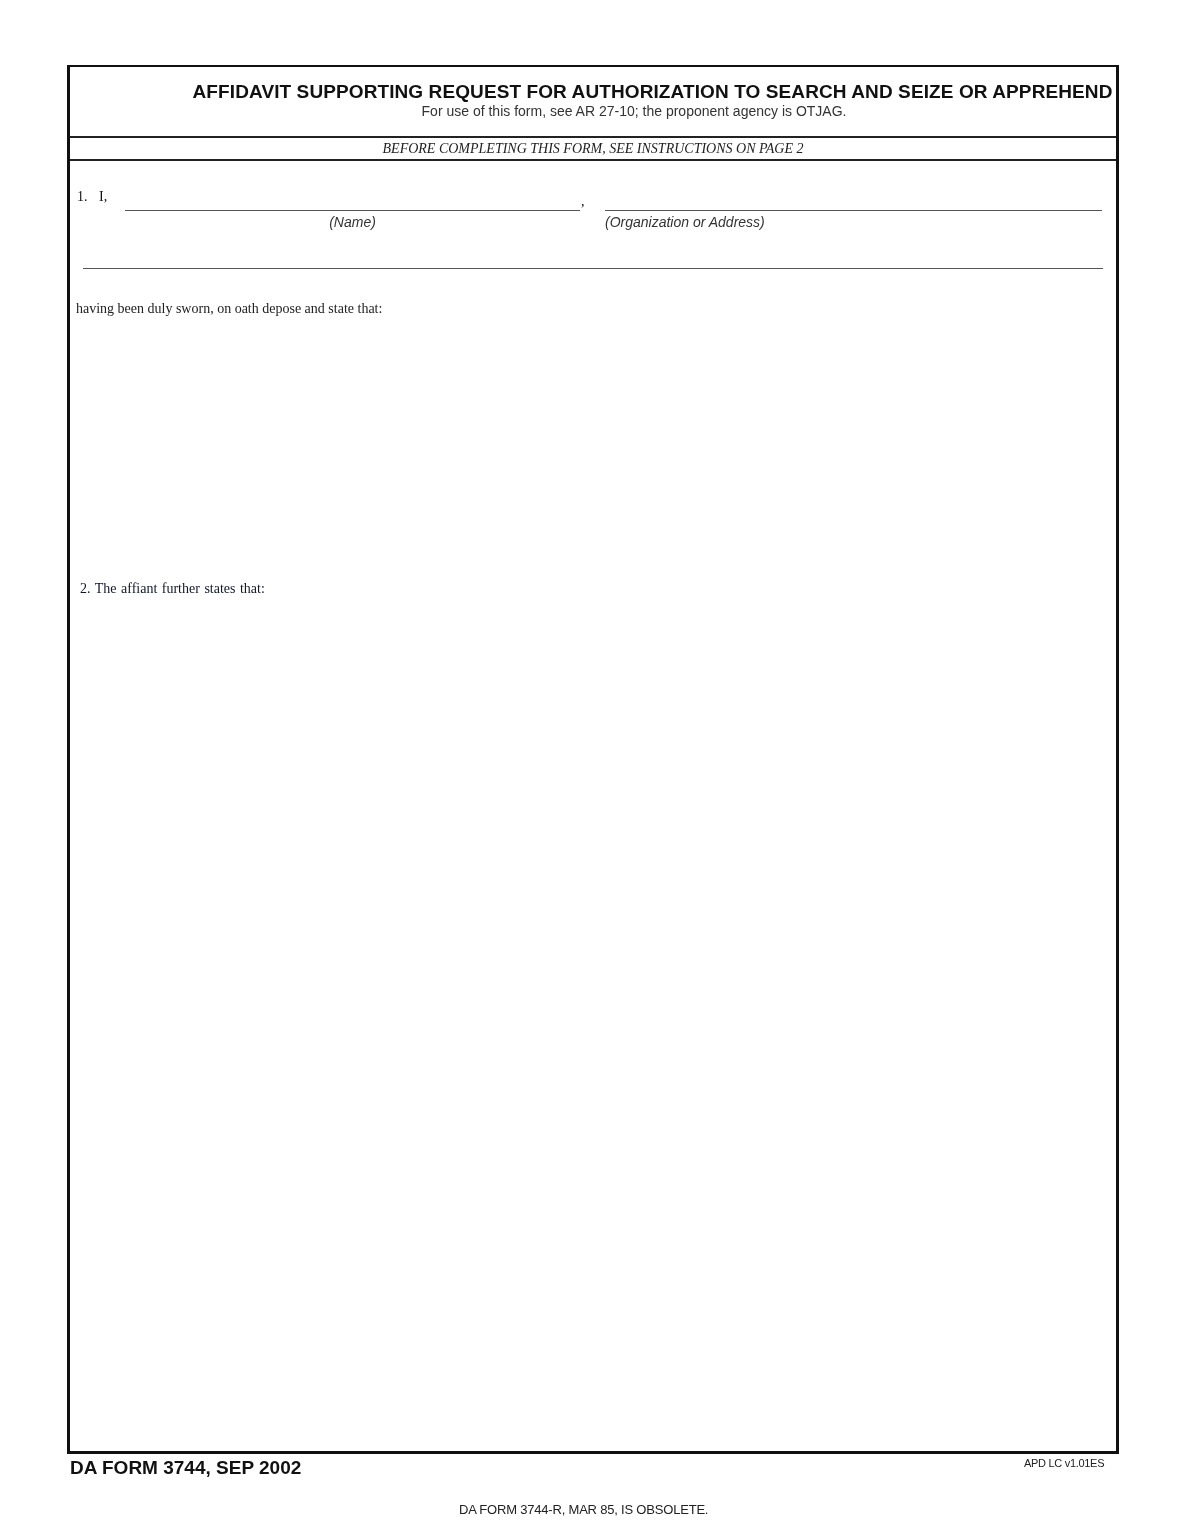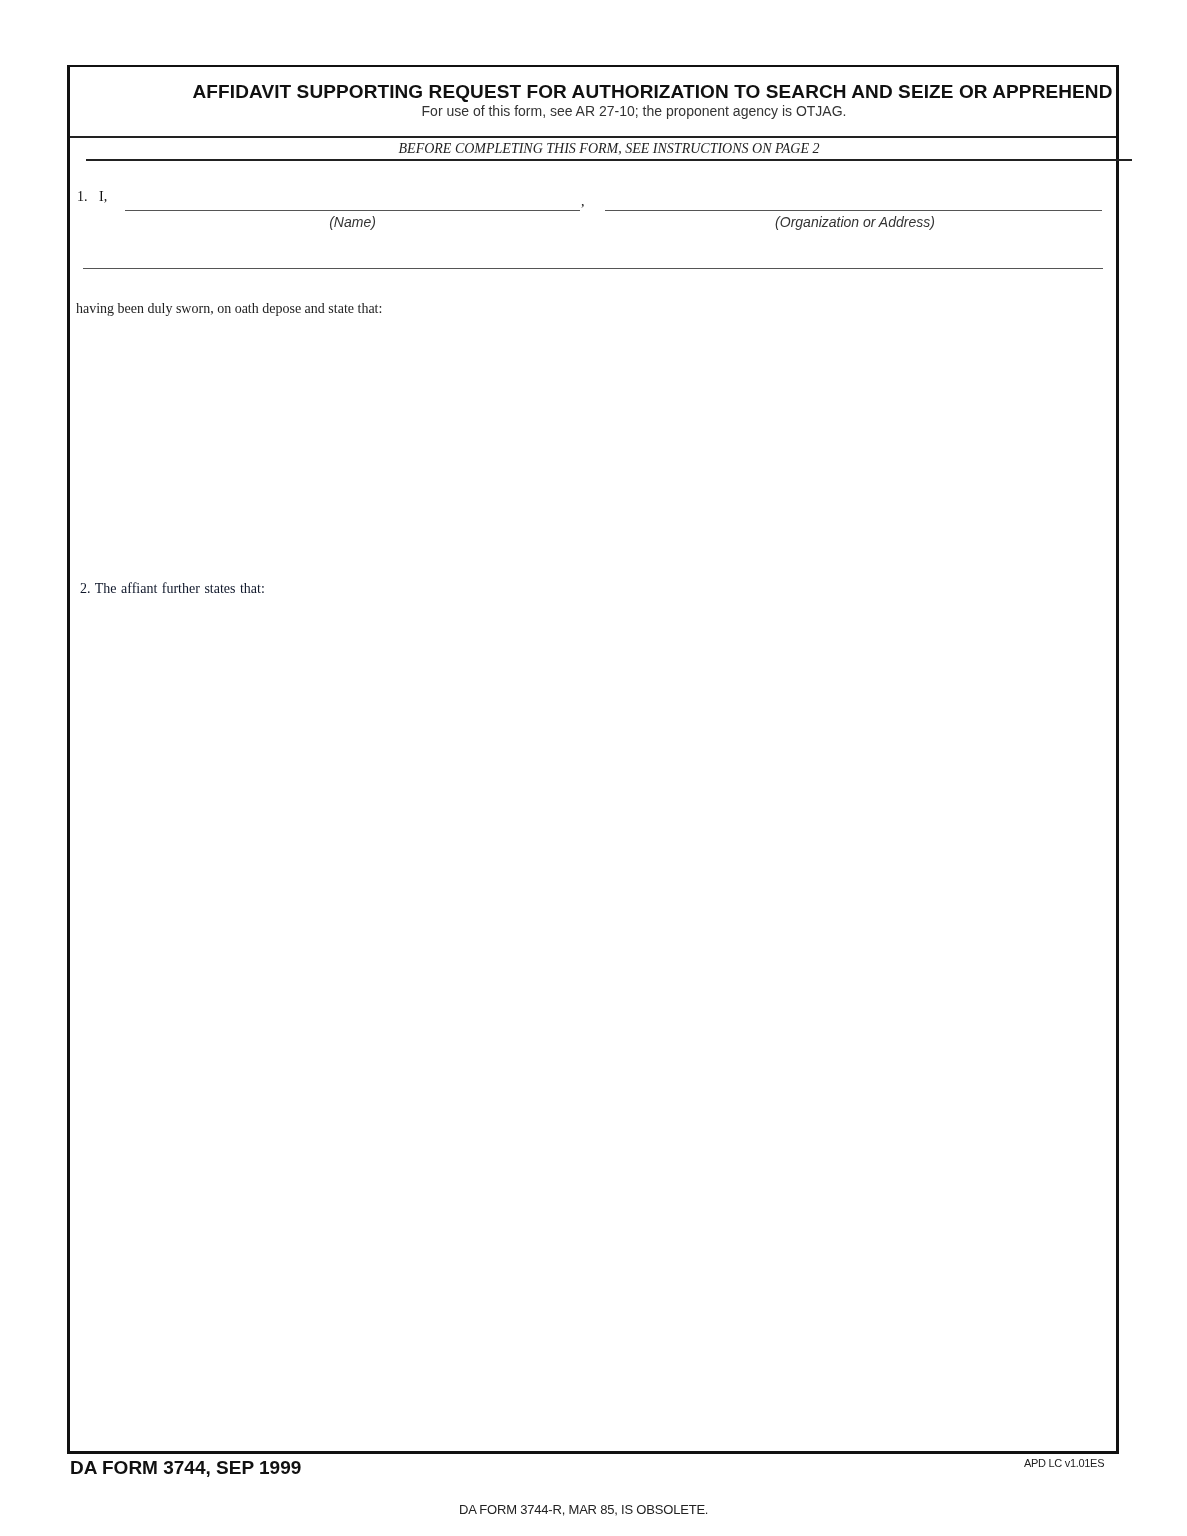--- a/index.html
+++ b/index.html
@@ -18,32 +18,32 @@
       position: absolute; left: 0; right: 0; top: 14px; text-align: center;
       font-family: "Liberation Sans", sans-serif; font-weight: bold; font-size: 19px;
       letter-spacing: 0.1px; padding-left: 76px; margin-left: 43px;
     }
     .subtitle {
       position: absolute; left: 0; right: 0; top: 36px; text-align: center;
       font-family: "Liberation Sans", sans-serif; font-size: 14px; color: #333;
       padding-left: 82px;
     }
     .instruct-bar {
-      position: absolute; left: 16px; top: 71px; width: 1046px; height: 21px;
+      position: absolute; left: 0; top: 71px; width: 1046px; height: 21px;
       border-bottom: 2px solid #222;
       font-family: "Liberation Serif", serif; font-style: italic; font-size: 14px;
       text-align: center; line-height: 21px; color: #222;
     }
     .item1-num { position: absolute; left: 7px; top: 122px; font-family: "Liberation Serif", serif; font-size: 14px; }
     .item1-i { position: absolute; left: 29px; top: 122px; font-family: "Liberation Serif", serif; font-size: 14px; }
     .name-line { position: absolute; left: 55px; top: 143px; width: 455px; height: 0; border-bottom: 1px solid #555; }
     .comma { position: absolute; left: 511px; top: 127px; font-family: "Liberation Serif", serif; font-size: 14px; }
     .org-line { position: absolute; left: 535px; top: 143px; width: 497px; height: 0; border-bottom: 1px solid #555; }
     .name-label { position: absolute; left: 55px; width: 455px; top: 147px; text-align: center; font-family: "Liberation Sans", sans-serif; font-style: italic; font-size: 14px; color: #333; }
-    .org-label { position: absolute; left: 535px; width: 500px; top: 147px; text-align: center; font-family: "Liberation Sans", sans-serif; font-style: italic; font-size: 14px; color: #333; }
+    .org-label { position: absolute; left: 535px; width: 500px; top: 147px; font-family: "Liberation Sans", sans-serif; font-style: italic; font-size: 14px; color: #333; }
     .addr-line { position: absolute; left: 13px; top: 201px; width: 1020px; height: 0; border-bottom: 1px solid #555; }
     .sworn-text { position: absolute; left: 6px; top: 214px; font-family: "Liberation Serif", serif; font-size: 14px; color: #222; margin-top: 20px; }
     .statement-area { position: absolute; left: 6px; top: 236px; width: 1030px; height: 270px; border: none; background: transparent; resize: none; outline: none; }
     .item2-text { position: absolute; left: 10px; top: 514px; font-family: "Liberation Serif", serif; font-size: 14px; color: #0f172a; word-spacing: 1px; }
     .further-area { position: absolute; left: 6px; top: 540px; width: 1030px; height: 830px; border: none; background: transparent; resize: none; outline: none; }
     .footer-left { position: absolute; left: 70px; top: 1457px; font-family: "Liberation Sans", sans-serif; font-weight: bold; font-size: 19px; }
     .footer-mid { position: absolute; left: 459px; top: 1456px; font-family: "Liberation Sans", sans-serif; font-size: 13px; color: #222; letter-spacing: -0.2px; margin-top: 46px; }
     .footer-right { position: absolute; left: 1024px; top: 1457px; font-family: "Liberation Sans", sans-serif; font-size: 11px; color: #222; letter-spacing: -0.3px; }
   </style>
 </head>
@@ -64,15 +64,15 @@
   <div class="name-label">(Name)</div>
   <div class="org-label">(Organization or Address)</div>
   <div class="addr-line"></div>
   <div class="sworn-text">having been duly sworn, on oath depose and state that:</div>
   <textarea class="statement-area" style=""></textarea>
 
   <div class="item2-text">2.  The affiant further states that:</div>
   <textarea class="further-area" style=""></textarea>
 </div>
 
-<div class="footer-left">DA FORM 3744, SEP 1999</div>
+<div class="footer-left">DA FORM 3744, SEP 2002</div>
 <div class="footer-mid">DA FORM 3744-R, MAR 85, IS OBSOLETE.</div>
 <div class="footer-right">APD LC v1.01ES</div>
 
 </body></html>

